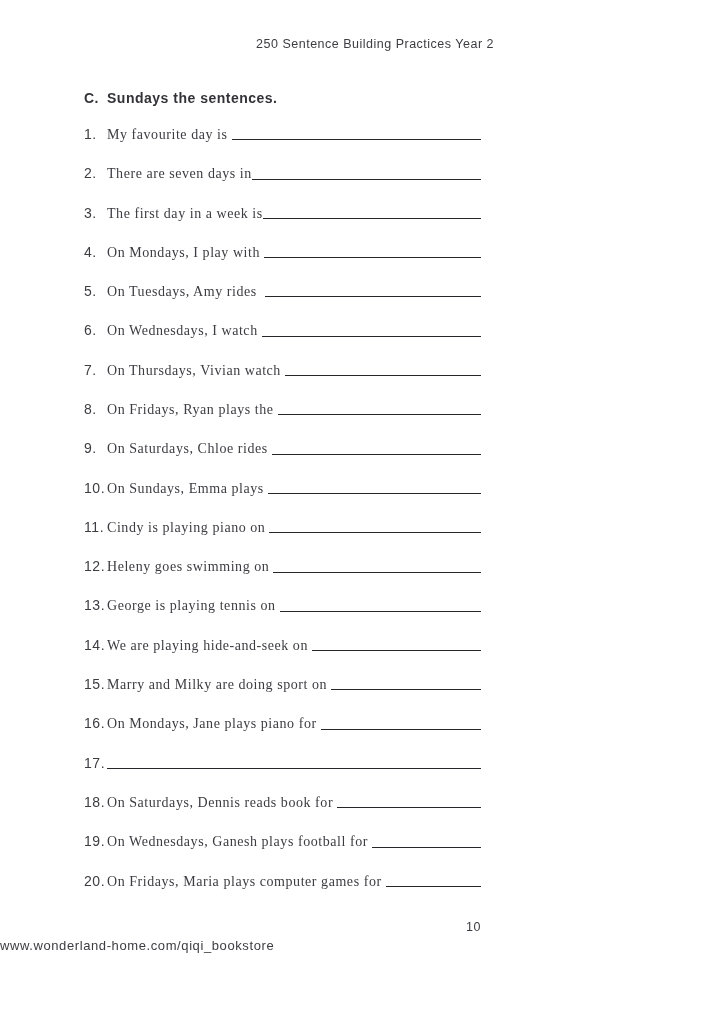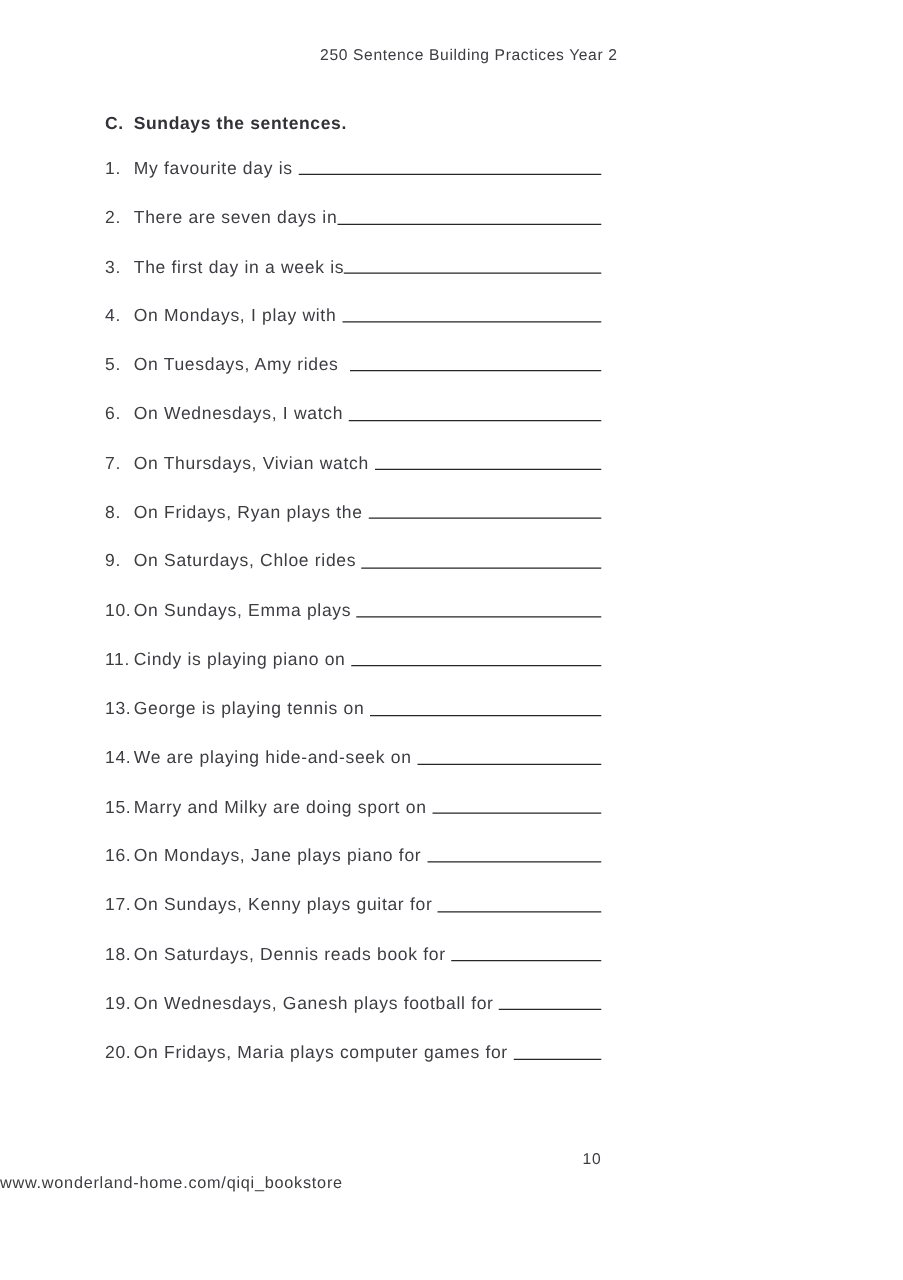--- a/index.html
+++ b/index.html
@@ -52,20 +52,21 @@
     letter-spacing: 0.55px;
   }
   .item .num {
     min-width: 23px;
     white-space: pre;
     line-height: 1.1;
   }
   .item .txt {
     white-space: pre;
     line-height: 1.1;
+    font-family: Liberation Serif, serif;
   }
   .item .blank {
     flex: 1;
     height: 0;
     border-bottom: 1.5px solid #26262b;
     margin-bottom: 2px;
   }
   .footer-page {
     position: absolute;
     top: 920px;
@@ -155,20 +156,25 @@
     <span class="txt">On Sundays, Emma plays </span>
     <span class="blank"></span>
   </div>
 
   <div class="item">
     <span class="num">11.</span>
     <span class="txt">Cindy is playing piano on </span>
     <span class="blank"></span>
   </div>
 
+  <div class="item">
+    <span class="num">12.</span>
+    <span class="txt">Heleny goes swimming on </span>
+    <span class="blank"></span>
+  </div>
 
   <div class="item">
     <span class="num">13.</span>
     <span class="txt">George is playing tennis on </span>
     <span class="blank"></span>
   </div>
 
   <div class="item">
     <span class="num">14.</span>
     <span class="txt">We are playing hide-and-seek on </span>
@@ -182,21 +188,20 @@
   </div>
 
   <div class="item">
     <span class="num">16.</span>
     <span class="txt">On Mondays, Jane plays piano for </span>
     <span class="blank"></span>
   </div>
 
   <div class="item">
     <span class="num">17.</span>
-    <span class="txt">On Sundays, Kenny plays guitar for </span>
     <span class="blank"></span>
   </div>
 
   <div class="item">
     <span class="num">18.</span>
     <span class="txt">On Saturdays, Dennis reads book for </span>
     <span class="blank"></span>
   </div>
 
   <div class="item">

